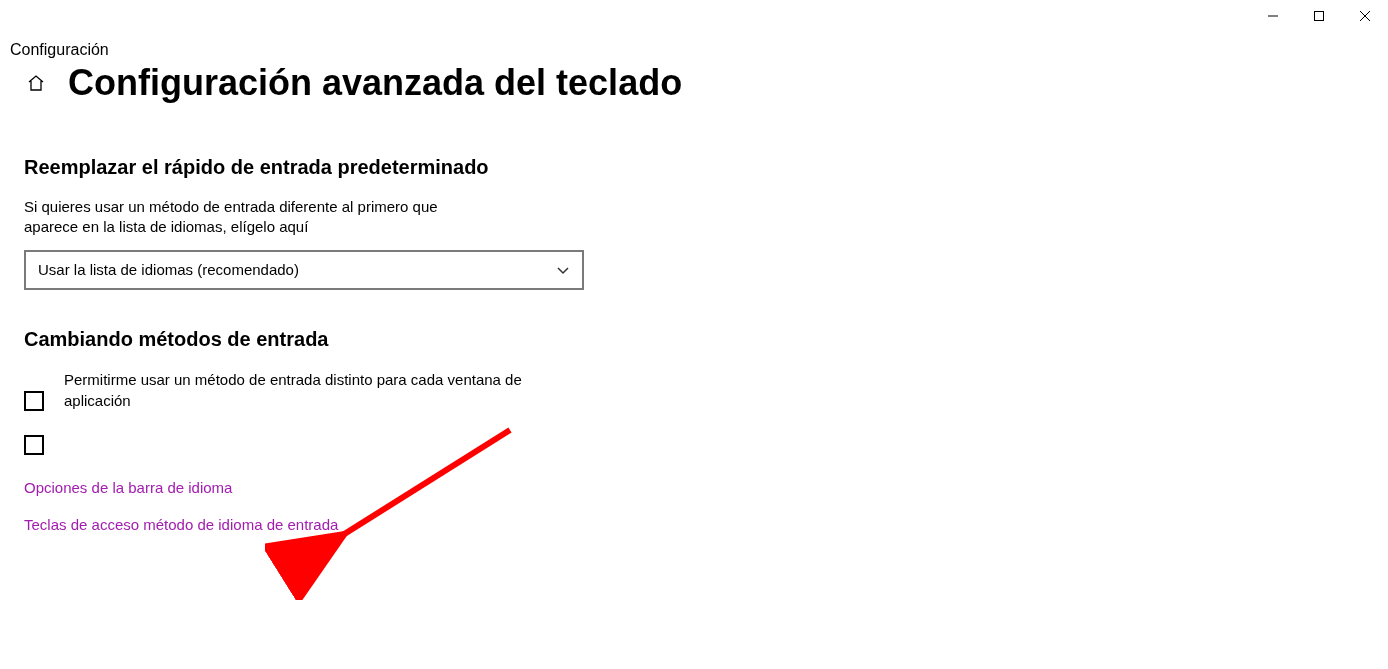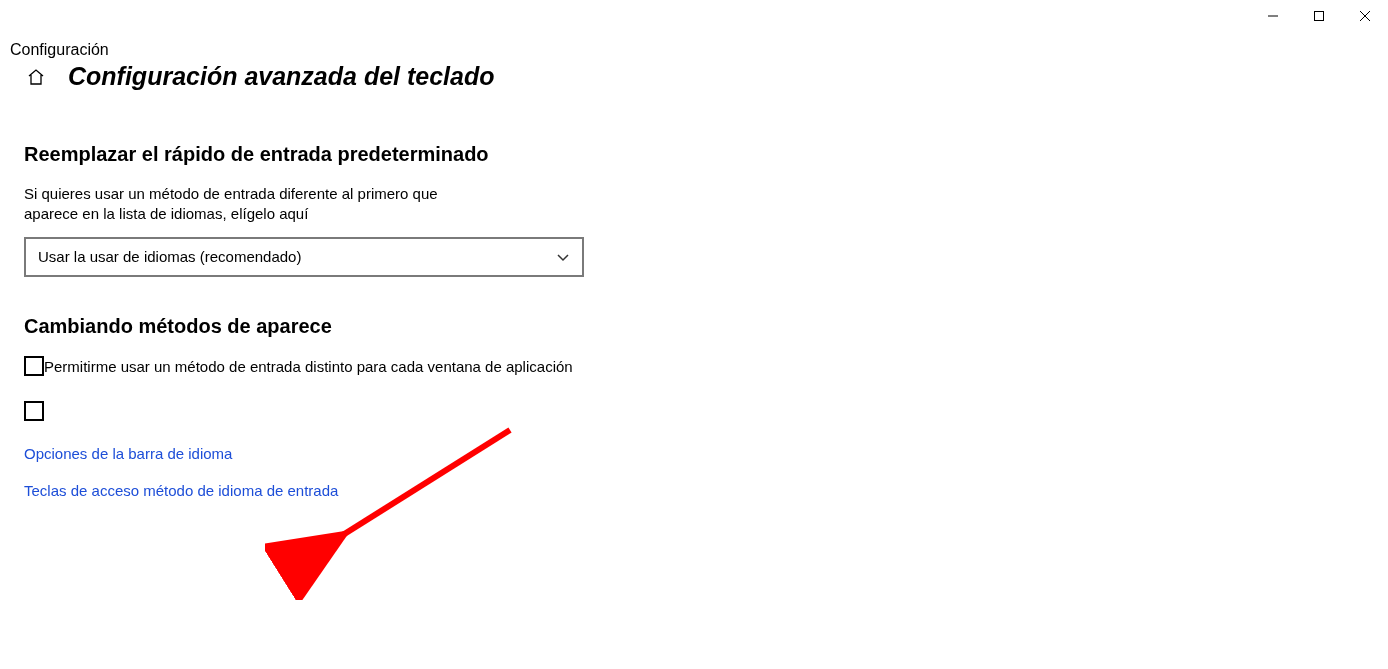--- a/index.html
+++ b/index.html
@@ -10,34 +10,34 @@
     .back-btn { width: 24px; height: 24px; display: flex; align-items: center; justify-content: center; cursor: pointer; }
     .back-btn svg { width: 16px; height: 16px; stroke: #000; stroke-width: 1.5; fill: none; }
     .win-controls { display: flex; height: 32px; }
     .win-btn { width: 46px; height: 32px; display: flex; align-items: center; justify-content: center; cursor: pointer; }
     .win-btn svg { width: 10px; height: 10px; stroke: #000; stroke-width: 1; fill: none; }
 
     .content { padding: 30px 0 0 24px; max-width: 700px; }
     .page-header { display: flex; align-items: center; gap: 20px; margin-bottom: 52px; }
     .home-btn { width: 24px; height: 24px; display: flex; align-items: center; justify-content: center; cursor: pointer; }
     .home-btn svg { width: 20px; height: 20px; stroke: #000; stroke-width: 1.3; fill: none; }
-    .page-title { font-size: 25px; font-weight: 600; font-style: italic; }
+    .page-title { font-size: 36px; font-weight: 600; }
 
     .section { margin-bottom: 38px; }
     .section h2 { font-size: 20px; font-weight: 600; margin-bottom: 18px; }
     .section .desc { font-size: 15px; line-height: 1.35; max-width: 460px; margin-bottom: 12px; }
 
     .dropdown { width: 560px; height: 40px; border: 2px solid #7a7a7a; display: flex; align-items: center; justify-content: space-between; padding: 0 12px; cursor: pointer; font-size: 15px; }
     .dropdown svg { width: 14px; height: 14px; stroke: #333; stroke-width: 1.5; fill: none; }
 
-    .checkbox-row { display: flex; align-items: flex-start; gap: 0; margin-bottom: 24px; font-size: 15px; max-width: 560px; }
+    .checkbox-row { display: flex; align-items: flex-end; gap: 20px; margin-bottom: 24px; font-size: 15px; max-width: 560px; }
     .checkbox { width: 20px; height: 20px; border: 2px solid #000; flex-shrink: 0; cursor: pointer; }
     .checkbox-label { line-height: 1.4; padding-top: 0; }
 
-    .link { color: #1d4ed8; font-size: 15px; cursor: pointer; display: block; margin-bottom: 20px; }
+    .link { color: #a21caf; font-size: 15px; cursor: pointer; display: block; margin-bottom: 20px; }
 
     .arrow-overlay { position: absolute; pointer-events: none; }
   </style>
 </head>
 <body>
 
 <div class="titlebar">
   <div class="titlebar-left">
     <div class="back-btn">
       <svg viewBox="0 0 16 16">
@@ -72,29 +72,29 @@
           <path d="M3 9 L10 3 L17 9 M5 8 L5 17 L15 17 L15 8"></path>
         </svg>
     </div>
     <h1 class="page-title">Configuración avanzada del teclado</h1>
   </div>
 
   <div class="section">
     <h2>Reemplazar el rápido de entrada predeterminado</h2>
     <p class="desc">Si quieres usar un método de entrada diferente al primero que aparece en la lista de idiomas, elígelo aquí</p>
     <div class="dropdown">
-      <span>Usar la usar de idiomas (recomendado)</span>
+      <span>Usar la lista de idiomas (recomendado)</span>
       <svg viewBox="0 0 14 14">
           <path d="M2 5 L7 10 L12 5"></path>
         </svg>
     </div>
   </div>
 
   <div class="section">
-    <h2>Cambiando métodos de aparece</h2>
+    <h2>Cambiando métodos de entrada</h2>
 
     <div class="checkbox-row">
       <div class="checkbox"></div>
       <span class="checkbox-label">Permitirme usar un método de entrada distinto para cada ventana de aplicación</span>
     </div>
 
     <div class="checkbox-row">
       <div class="checkbox"></div>
     </div>
 

